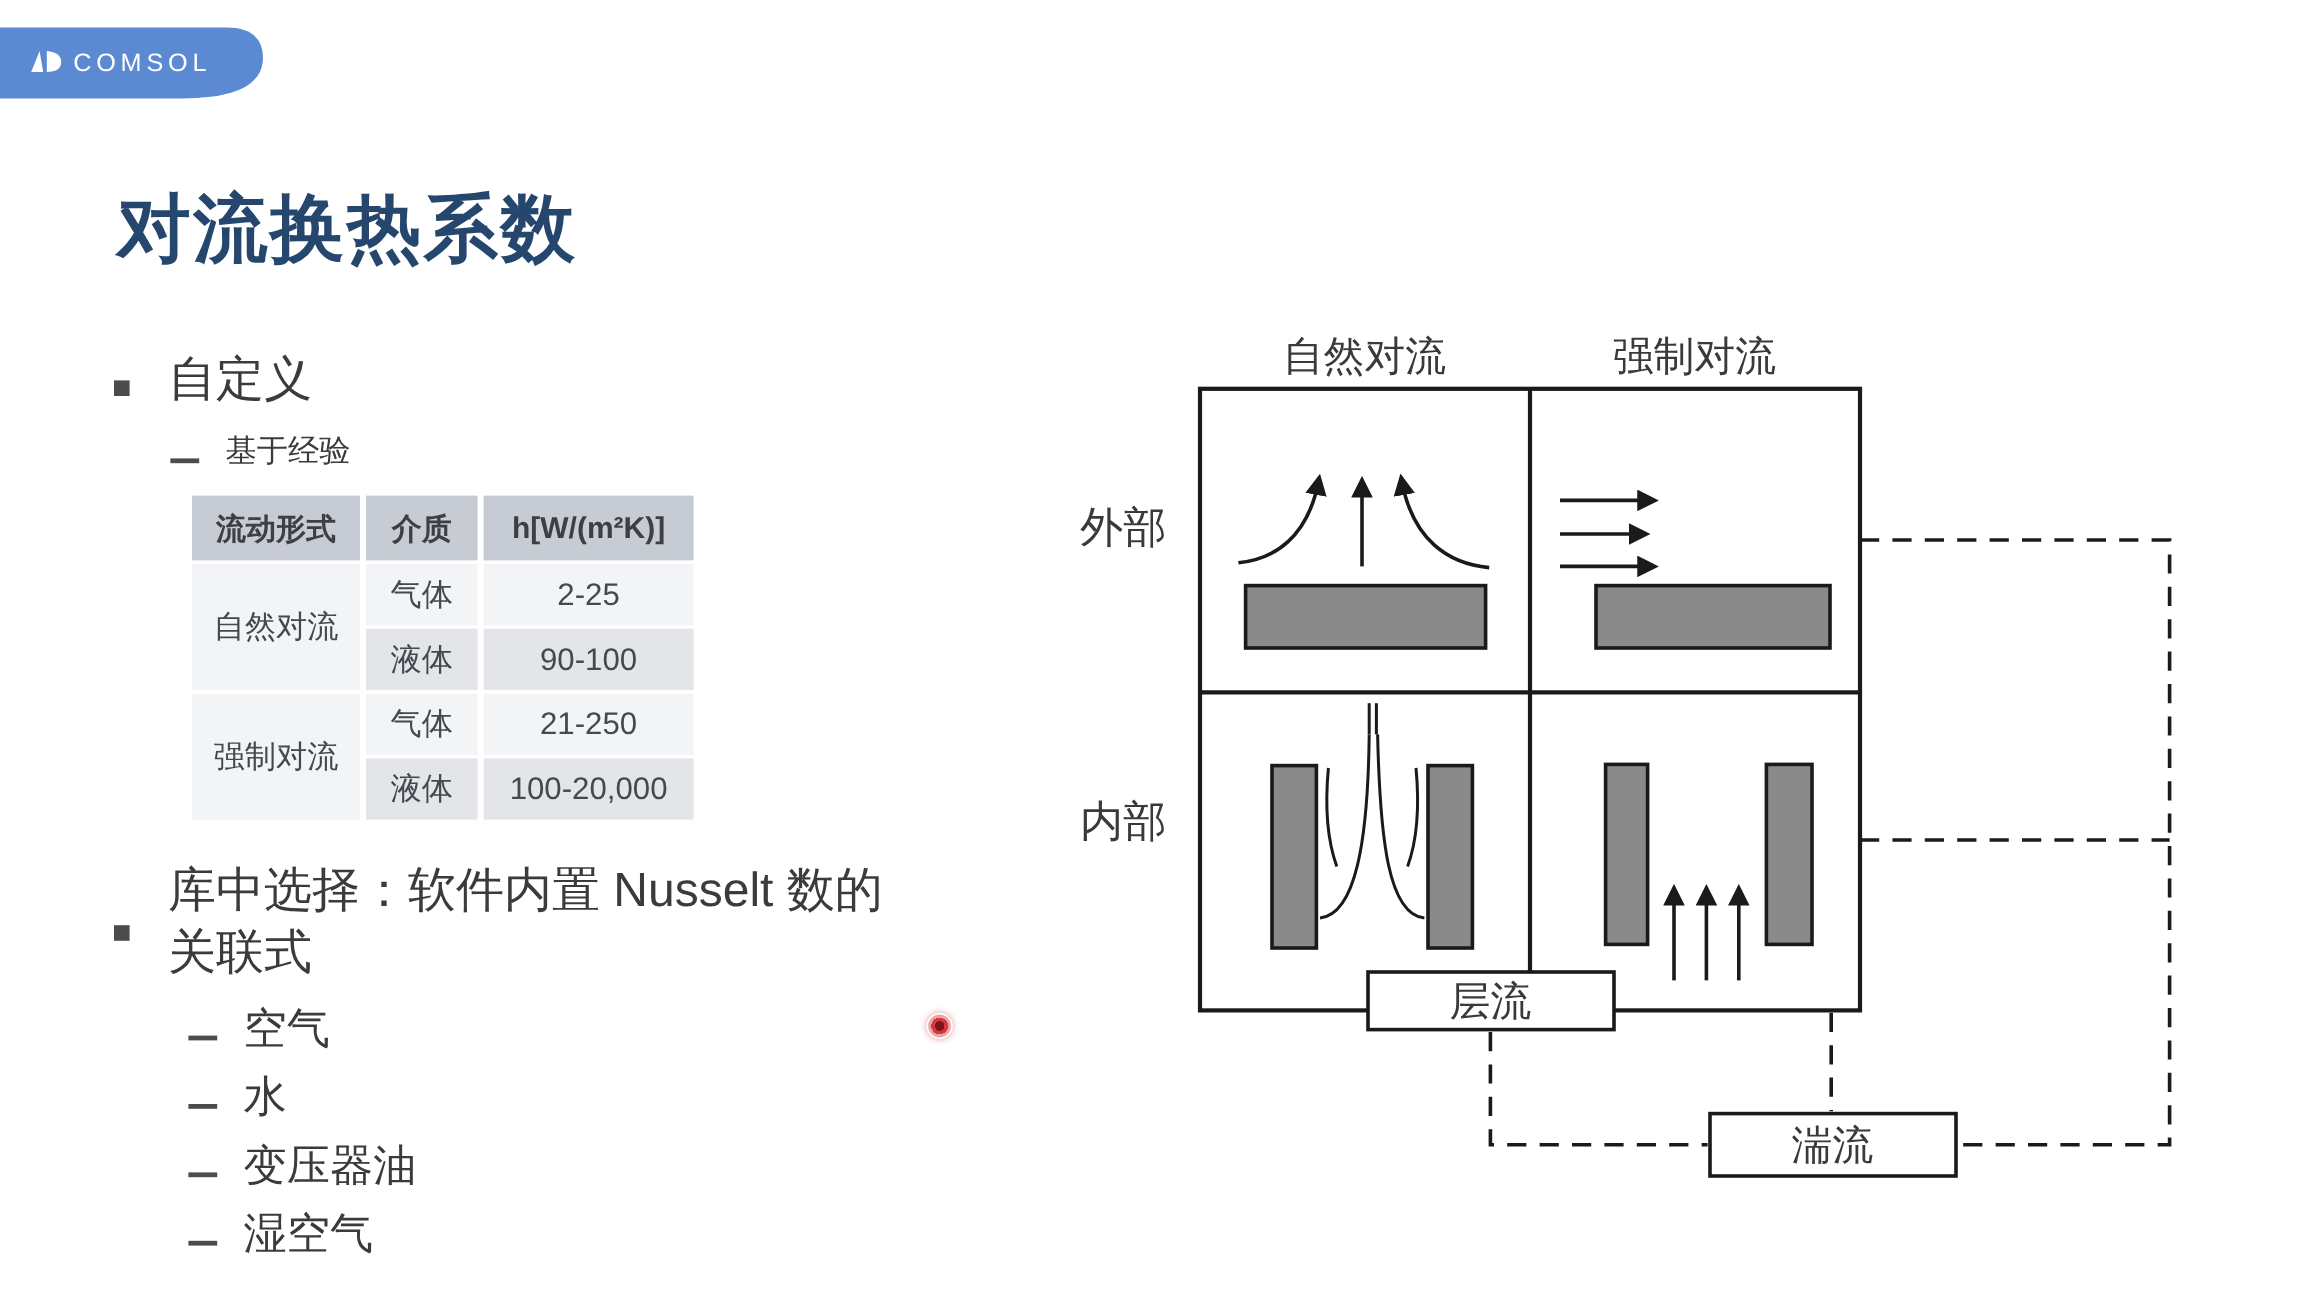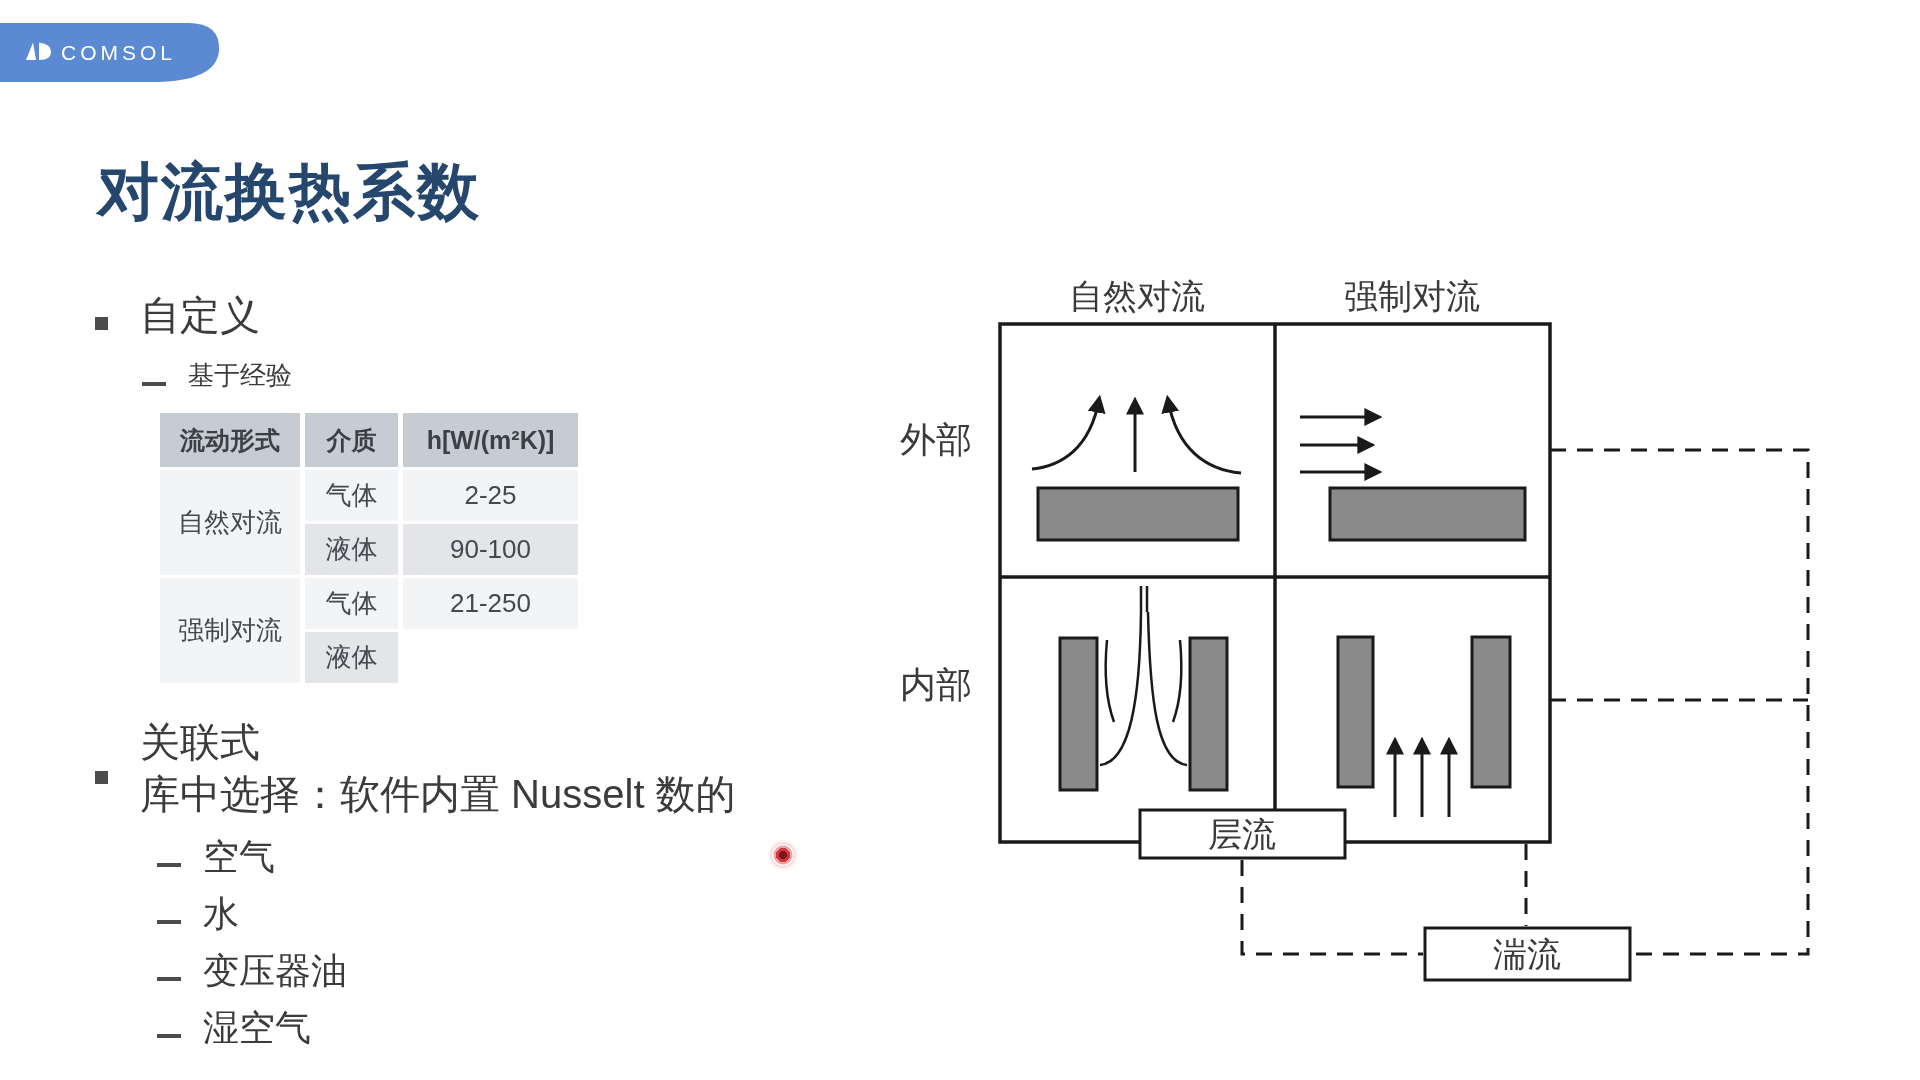--- a/index.html
+++ b/index.html
@@ -93,27 +93,28 @@
     <div class="cell td form">自然对流</div>
     <div class="cell td light">气体</div>
     <div class="cell td light">2-25</div>
     <div class="cell td dark">液体</div>
     <div class="cell td dark">90-100</div>
 
     <div class="cell td form">强制对流</div>
     <div class="cell td light">气体</div>
     <div class="cell td light">21-250</div>
     <div class="cell td dark">液体</div>
+    <div class="cell td dark">100-20,000</div>
   </div>
 
   <div class="bullet-row b2">
     <span class="sq"></span>
     <span class="lines">
+      <span style="display:block">库中选择：软件内置 Nusselt 数的</span>
       <span style="display:block">关联式</span>
-      <span style="display:block">库中选择：软件内置 Nusselt 数的</span>
     </span>
   </div>
 
   <div class="sub-list">
     <div class="sub-item">
       <span class="dash"></span>
       <span>空气</span>
     </div>
     <div class="sub-item">
       <span class="dash"></span>

